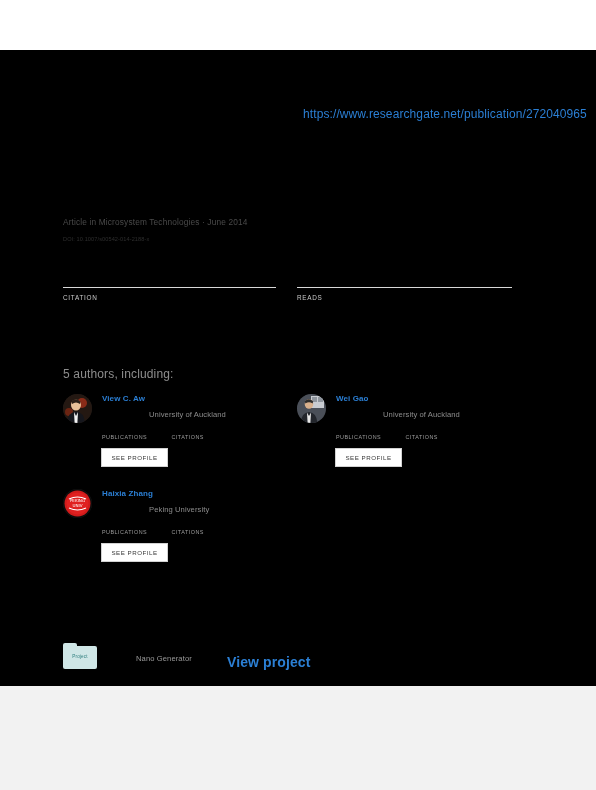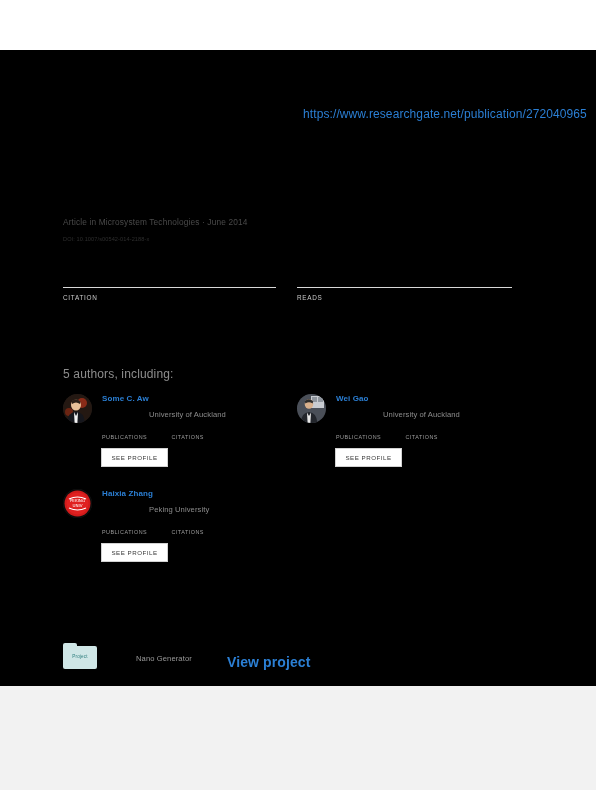--- a/index.html
+++ b/index.html
@@ -305,21 +305,21 @@
       <svg width="29" height="29" viewBox="0 0 29 29" aria-hidden="true">
         <rect width="29" height="29" fill="#241812"></rect>
         <circle cx="19" cy="9" r="5" fill="#8a2b18"></circle>
         <circle cx="6" cy="18" r="4" fill="#6b2412"></circle>
         <ellipse cx="13" cy="11" rx="5" ry="5.5" fill="#e8c29a"></ellipse>
         <path d="M8.5 7.5 Q13 3 17.5 7.8 L17 10 Q13 7 9 10 Z" fill="#2a2018"></path>
         <path d="M4 29 Q5 18 13 17.5 Q21 18 22 29 Z" fill="#15161c"></path>
         <path d="M11 18 L13 22 L15 18 L14.4 29 L11.6 29 Z" fill="#f2f2f2"></path>
       </svg>
     </div>
-    <div class="author-name">Some C. Aw</div>
+    <div class="author-name">View C. Aw</div>
     <div class="author-affil">University of Auckland</div>
     <div class="author-stats">
       <span class="author-stat">
         <span class="num">138</span>
         <span class="cap">PUBLICATIONS</span>
       </span>
       <span class="author-stat">
         <span class="num">1,085</span>
         <span class="cap">CITATIONS</span>
       </span>

